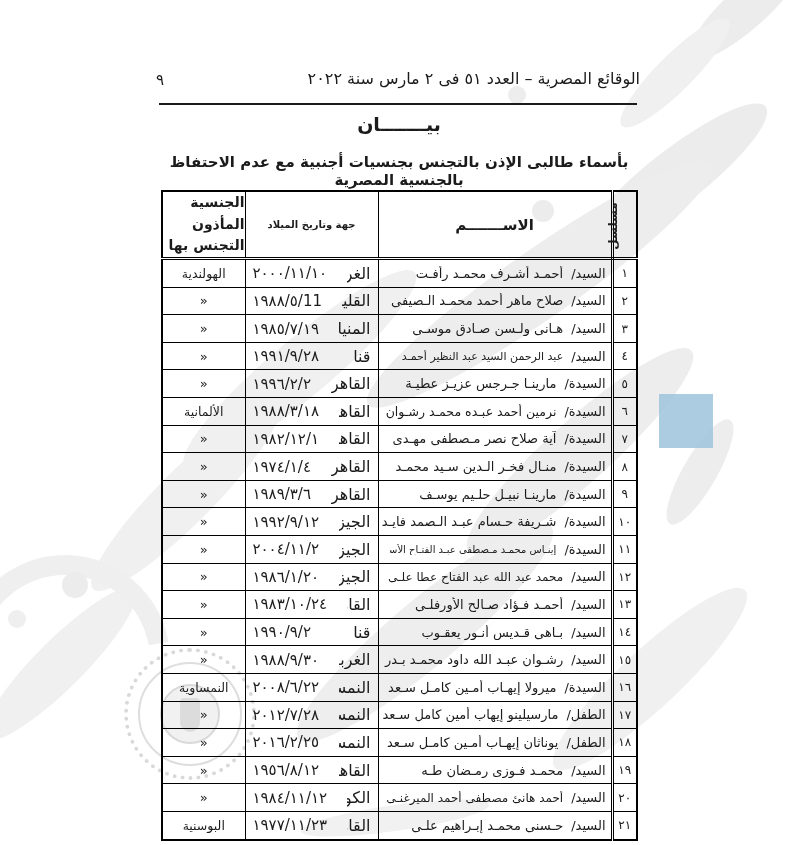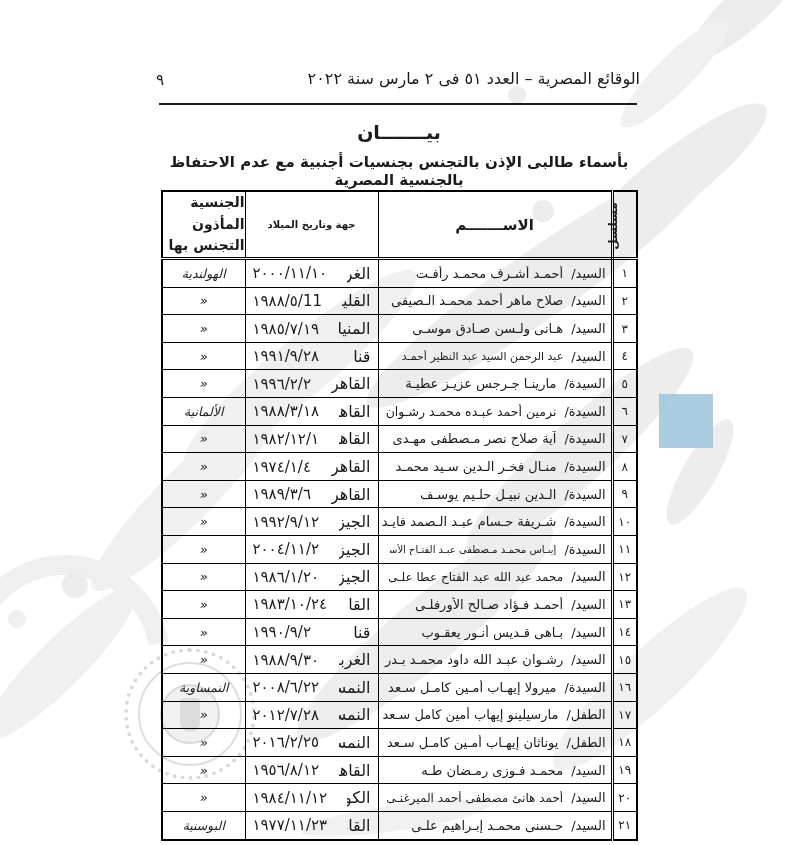--- a/index.html
+++ b/index.html
@@ -33,21 +33,21 @@
     background:#dcdcdc;border-radius:4px 4px 10px 10px;
   }
   
   .page-number{position:absolute;top:71px;left:156px;font-size:15px;z-index:2;}
   .gazette-line{
     position:absolute;top:69px;left:240px;width:400px;z-index:2;
     text-align:right;font-size:16px;letter-spacing:0;
   }
   .head-rule{position:absolute;top:103px;left:159px;width:478px;height:2px;background:#1b1b1b;z-index:2;}
   .stmt-title{
-    position:absolute;top:121px;left:161px;width:476px;z-index:2;
+    position:absolute;top:113px;left:161px;width:476px;z-index:2;
     text-align:center;font-weight:bold;font-size:19px;
   }
   .stmt-subtitle{
     position:absolute;top:153px;left:149px;width:500px;z-index:2;
     text-align:center;font-weight:bold;font-size:15px;display:block;
   }
   
   table.main{
     position:absolute;top:190px;left:161px;width:475px;z-index:1;
     border-collapse:collapse;table-layout:fixed;background:transparent;
@@ -71,21 +71,21 @@
   tbody td{height:26.6px;}
   .c-serial{text-align:center;font-size:12px;}
   .c-name{padding:0 5px 0 3px;}
   .c-name .inner{display:flex;align-items:center;gap:8px;min-width:0;}
   .c-name .prefix{font-size:13px;white-space:nowrap;flex:0 0 auto;}
   .c-name .pname{font-size:13px;white-space:nowrap;flex:1 1 auto;min-width:0;overflow:hidden;}
   .c-birth{padding:0 7px;}
   .c-birth .inner{display:flex;align-items:center;justify-content:space-between;gap:4px;min-width:0;}
   .c-birth .bplace{font-size:16px;white-space:nowrap;overflow:hidden;flex:0 1 auto;min-width:0;margin-left:16px;}
   .c-birth .bdate{font-size:15px;white-space:nowrap;direction:ltr;unicode-bidi:isolate;flex:0 0 auto;}
-  .c-nat{text-align:center;padding:0 15px;font-style:italic;}
+  .c-nat{text-align:center;padding:0 15px;}
   .c-nat span{display:block;width:100%;font-size:12.5px;white-space:nowrap;overflow:hidden;}
   .c-nat span.ditto{direction:ltr;unicode-bidi:bidi-override;font-size:13px;}
   
   .highlight-square{
     position:absolute;left:659px;top:394px;width:54px;height:54px;z-index:3;
     opacity:0.85;
   }
 </style>
 </head>
 <body>
@@ -288,21 +288,21 @@
     <td class="c-nat">
       <span class="ditto">»</span>
     </td>
   </tr>
 
   <tr>
     <td class="c-serial"><span>٩</span></td>
     <td class="c-name">
       <span class="inner">
         <span class="prefix">السيدة/</span>
-        <span class="pname fit">الـدين نبيـل حلـيم يوسـف</span>
+        <span class="pname fit">مارينـا نبيـل حلـيم يوسـف</span>
       </span>
     </td>
     <td class="c-birth">
       <span class="inner">
         <span class="bplace fit">القاهرة</span>
         <span class="bdate">١٩٨٩/٣/٦</span>
       </span>
     </td>
     <td class="c-nat">
       <span class="ditto">»</span>

